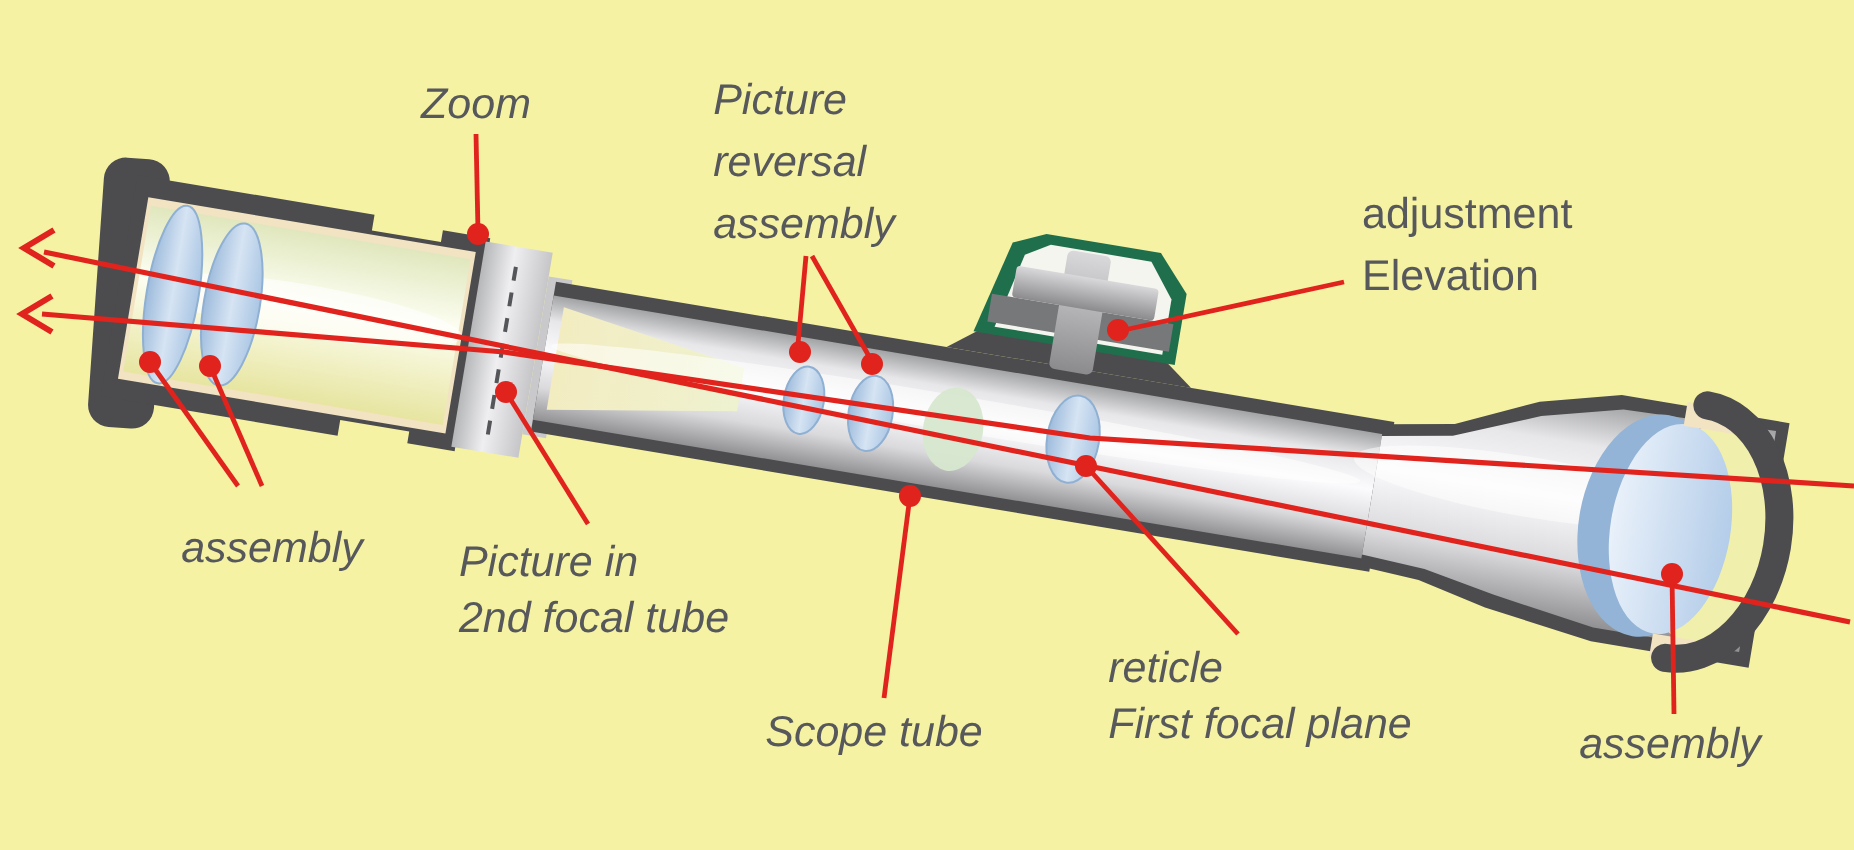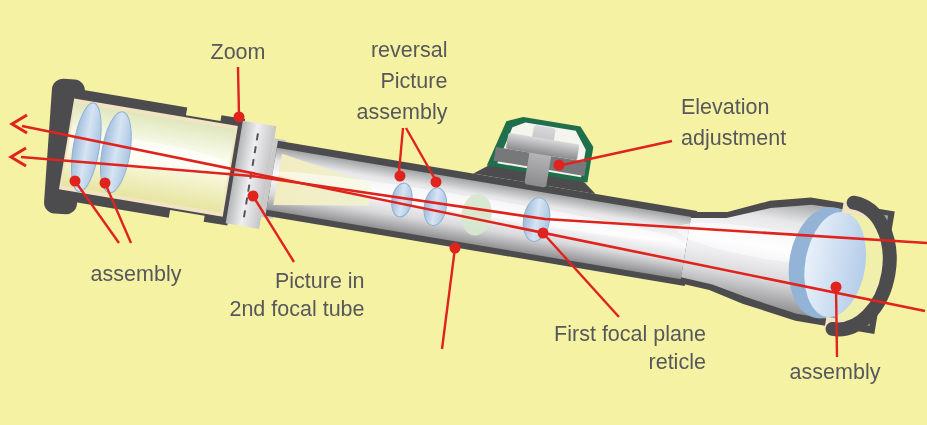--- a/index.html
+++ b/index.html
@@ -9,21 +9,21 @@
     --turret_green:#1f6f4c;
   }
   html,body{margin:0;padding:0;}
   body{width:927px;height:425px;background:var(--background);
        font-family:"Liberation Sans","DejaVu Sans",sans-serif;overflow:hidden;}
   #stage{position:relative;width:927px;height:425px;}
   #scene{position:absolute;left:0;top:0;}
   .label{position:absolute;color:var(--label_text);font-size:21.5px;line-height:28px;
          font-weight:500;white-space:nowrap;}
   .label .ln{display:block;}
-  .center{transform:translateX(-50%);text-align:right;}
+  .center{transform:translateX(-50%);text-align:left;font-style:italic;}
   .lh31{line-height:31px;}
 </style>
 </head>
 <body>
 
 <div id="stage">
 
 <svg id="scene" width="927" height="425" viewBox="0 0 927 425">
   <defs>
     <linearGradient id="gGlass" x1="0" y1="0" x2="0" y2="1">
@@ -142,42 +142,45 @@
     <circle cx="543" cy="233" r="5.5"></circle>
     <circle cx="836" cy="287" r="5.5"></circle>
   </g>
 </svg>
 
 <div class="label center" style="left:238px;top:38px">
   <span class="ln">Zoom</span>
 </div>
 
 <div class="label center lh31" style="left:402px;top:35px">
+  <span class="ln">Picture</span>
   <span class="ln">reversal</span>
-  <span class="ln">Picture</span>
   <span class="ln">assembly</span>
 </div>
 
 <div class="label lh31" style="left:681px;top:92px">
+  <span class="ln">adjustment</span>
   <span class="ln">Elevation</span>
-  <span class="ln">adjustment</span>
 </div>
 
 <div class="label center" style="left:136px;top:260px">
   <span class="ln">assembly</span>
 </div>
 
 <div class="label center" style="left:297px;top:267px">
   <span class="ln">Picture in</span>
   <span class="ln">2nd focal tube</span>
 </div>
 
+<div class="label center" style="left:437px;top:352px">
+  <span class="ln">Scope tube</span>
+</div>
 
 <div class="label center" style="left:630px;top:320px">
+  <span class="ln">reticle</span>
   <span class="ln">First focal plane</span>
-  <span class="ln">reticle</span>
 </div>
 
 <div class="label center" style="left:835px;top:358px">
   <span class="ln">assembly</span>
 </div>
 
 </div>
 
 </body></html>

